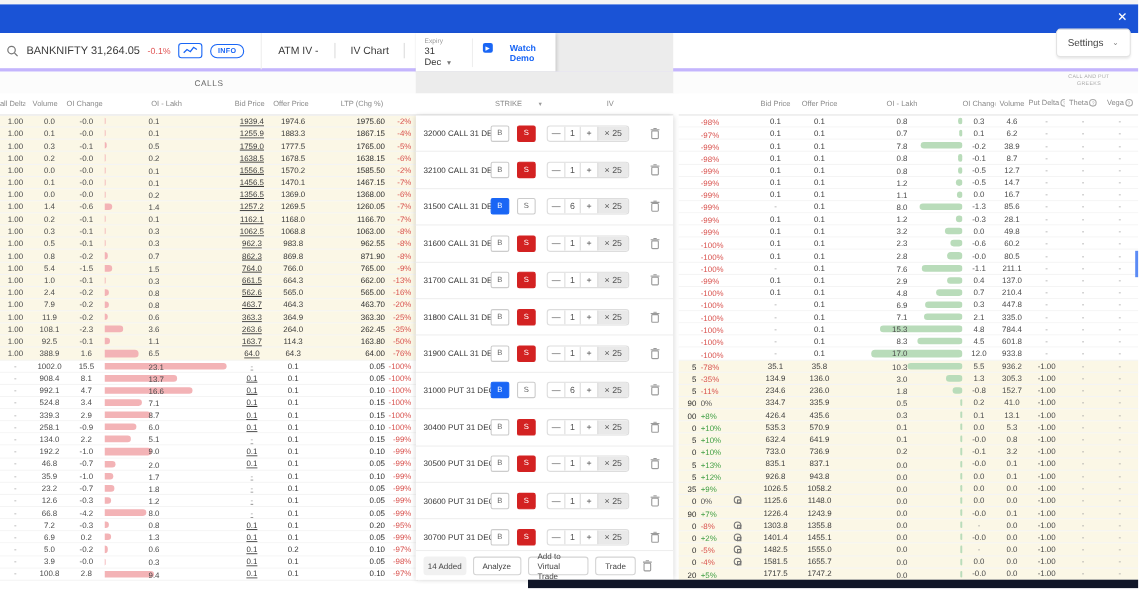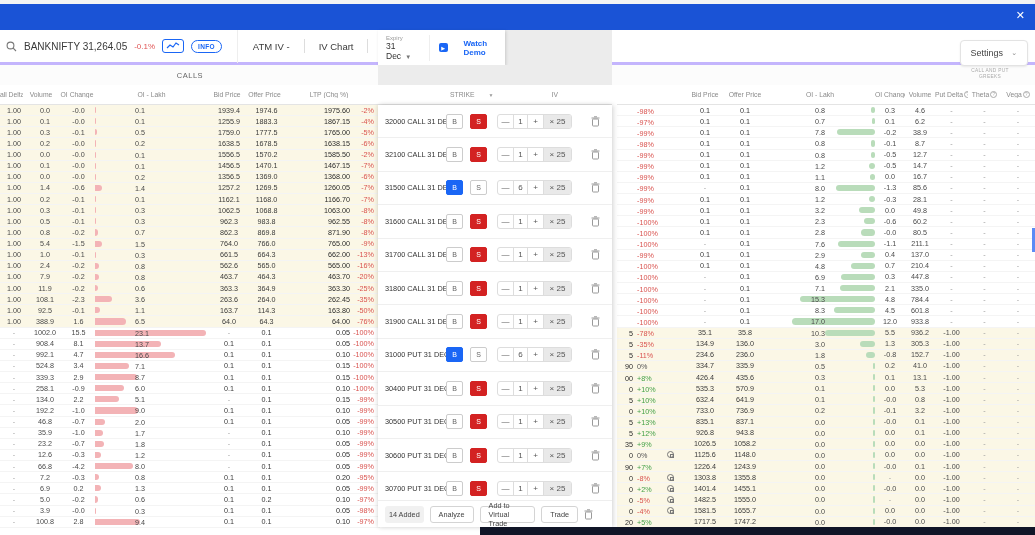--- a/index.html
+++ b/index.html
@@ -37,25 +37,25 @@
     background:#e8e8e8; box-shadow:0 0 2px rgba(0,0,0,.4); }
 
   
   .center-toolbar { position:absolute; left:378px; top:30px; width:234px; height:35px; background:#ececec; z-index:25; }
   .ct-card { position:absolute; left:0; top:0; width:127px; height:35px; background:#fff;
     box-shadow:1px 1px 3px rgba(0,0,0,.15); display:flex; align-items:center; }
   .expiry { padding:0 10px 0 8px; border-right:1px solid #eee; }
   .expiry .lab { font-size:6px; color:#999; }
   .expiry .val { font-size:8.5px; color:#333; }
   .expiry .val .dd { color:#777; font-size:6px; margin-left:4px; }
-  .watchdemo { display:flex; align-items:center; gap:16px; padding-left:9px; }
+  .watchdemo { display:flex; align-items:flex-start; gap:16px; padding-left:9px; }
   .playbox { width:10px; height:9px; background:#1a66f5; border-radius:2px; color:#fff; font-size:5px;
     display:flex; align-items:center; justify-content:center; }
   .watchdemo .wd { font-size:8px; font-weight:bold; color:#1a66f5; }
-  .settings-btn { position:absolute; right:7px; top:40px; height:26px; background:#fff; border:1px solid #e3e3e3;
+  .settings-btn { position:absolute; right:7px; top:26px; height:26px; background:#fff; border:1px solid #e3e3e3;
     border-radius:4px; box-shadow:0 1px 2px rgba(0,0,0,.08); display:flex; align-items:center; gap:8px;
     padding:0 10px; font-size:9px; color:#444; z-index:5; }
   .settings-btn .ch { font-size:7px; color:#888; }
 
   
   .band { position:absolute; left:0; top:65px; width:100%; height:20px; background:#fcfcfc; }
   .band .calls-l { position:absolute; left:0; width:380px; text-align:center; top:6px;
     font-size:7.5px; color:#666; letter-spacing:.5px; }
   .band .puts-l { position:absolute; left:617px; width:300px; text-align:center; top:6px;
     font-size:7.5px; color:#666; letter-spacing:.5px; }
@@ -83,21 +83,21 @@
   .tbody { position:absolute; top:105px; }
   .tbody-calls { left:0; width:380px; }
   .tbody-puts { left:617px; width:418px; }
   .trow { display:flex; align-items:center; height:11.13px; border-bottom:1px solid #f4f4f4;
     font-size:7.2px; color:#4a4a4a; background:#fff; }
   .trow.itm { background:#fbf7e6; }
   .cell { text-align:center; overflow:hidden; white-space:nowrap; }
   
   .c-delta { width:28px; } .c-vol { width:34px; } .c-oichg { width:33px; }
   .c-oibar { width:115px; position:relative; height:100%; }
-  .c-bid { width:38px; color:#3a3a3a; } .c-offer { width:37px; color:#3a3a3a; }
+  .c-bid { width:38px; color:#3a3a3a;text-decoration:underline; } .c-offer { width:37px; color:#3a3a3a; }
   .c-ltp { width:95px; display:flex; align-items:center; justify-content:flex-end; }
   .c-ltp .num { color:#2b2b2b; }
   .c-ltp .pct { width:30px; text-align:right; padding-right:6px; }
   .bar-call { position:absolute; left:0; top:2px; bottom:2px; background:#f3b3b6; border-radius:0 4px 4px 0; }
   .bar-put  { position:absolute; right:0; top:2px; bottom:2px; background:#b9dcba; border-radius:4px; }
   .c-oibar .val { position:absolute; left:40px; top:1px; font-size:7.2px; }
   
   .p-ltp { width:68px; position:relative; height:100%; }
   .p-ltp .part { position:absolute; left:0; top:1.5px; width:16px; text-align:right; color:#2b2b2b; }
   .p-ltp .pct { position:absolute; left:20px; top:1.5px; }

